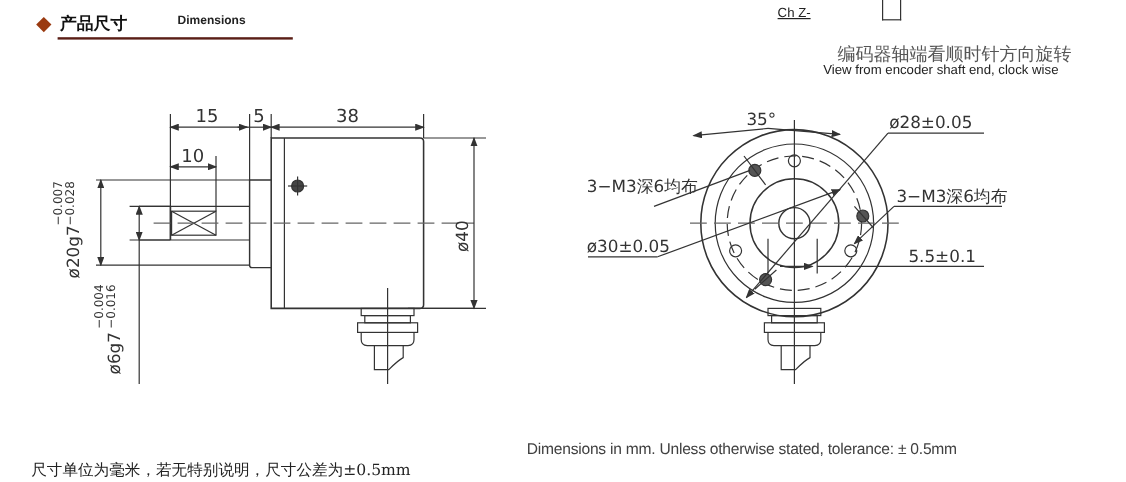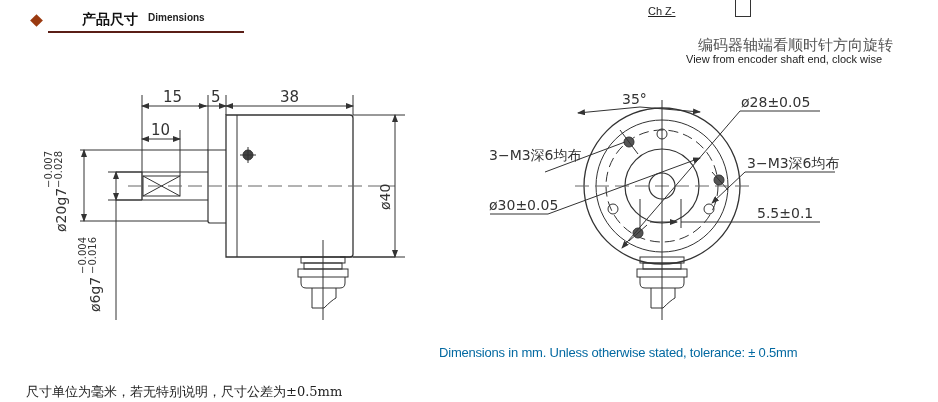--- a/index.html
+++ b/index.html
@@ -1,27 +1,27 @@
 <!DOCTYPE html>
 <html><head>
 <meta charset="utf-8">
 <style>
   html, body { margin:0; padding:0; background:#ffffff; }
   body { width:938px; height:402px; position:relative; overflow:hidden; font-family:"Liberation Sans", sans-serif; color:#1a1a1a; }
   .header { position:absolute; left:30px; top:10px; width:214px; height:24px; }
   .diamond { position:absolute; left:2px; top:6px; width:9px; height:9px; background:#9a3a10; transform:rotate(45deg); }
-  .title-cn { position:absolute; left:20px; top:1px; font-size:14px; font-weight:bold; font-family:"DejaVu Sans", sans-serif; color:#111;margin-left:32px; }
+  .title-cn { position:absolute; left:20px; top:1px; font-size:14px; font-weight:bold; font-family:"DejaVu Sans", sans-serif; color:#111; }
   .title-en { position:absolute; left:118px; top:2px; font-size:10px; font-weight:bold; color:#222; }
   .underline { position:absolute; left:18px; top:21px; width:196px; height:2px; background:#5a1e16; }
   .chz { position:absolute; left:648px; top:5px; font-size:11px; color:#222;text-decoration:underline; }
   .chz-box { position:absolute; left:735px; top:0px; width:14px; height:16px; border:1px solid #333; border-top:none; }
   .rot-cn { position:absolute; left:698px; top:36px; font-size:15px; color:#555; font-family:Liberation Serif, serif; }
   .rot-en { position:absolute; left:686px; top:53px; font-size:11px; color:#222; }
   .note-cn { position:absolute; left:26px; top:359px; font-size:13px; color:#222; font-family:"DejaVu Serif", serif;margin-top:24px; }
-  .note-en { position:absolute; left:439px; top:345px; font-size:13px; color:#0369a1; letter-spacing:-0.2px; }
+  .note-en { position:absolute; left:439px; top:366px; font-size:13px; color:#404040; letter-spacing:-0.2px; }
   svg.drawing { position:absolute; left:0; top:0; }
   svg text { font-family:"DejaVu Sans", sans-serif; fill:#333; }
 </style>
 </head>
 <body>
 
 <div class="header">
   <span class="diamond"></span>
   <span class="title-cn">产品尺寸</span>
   <span class="title-en">Dimensions</span>

